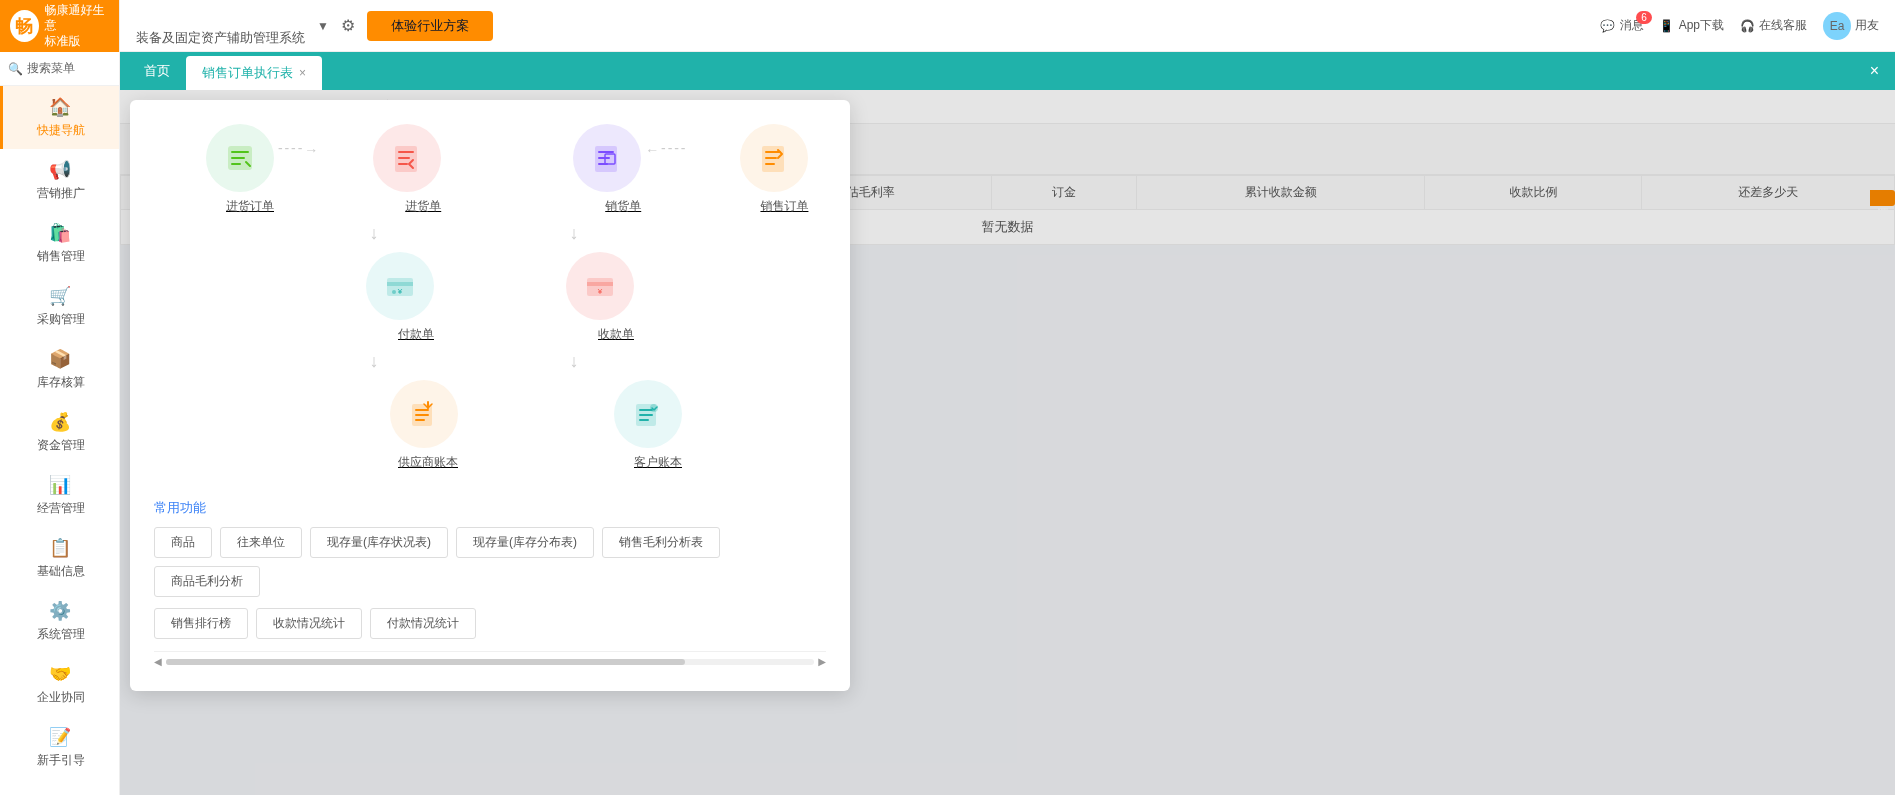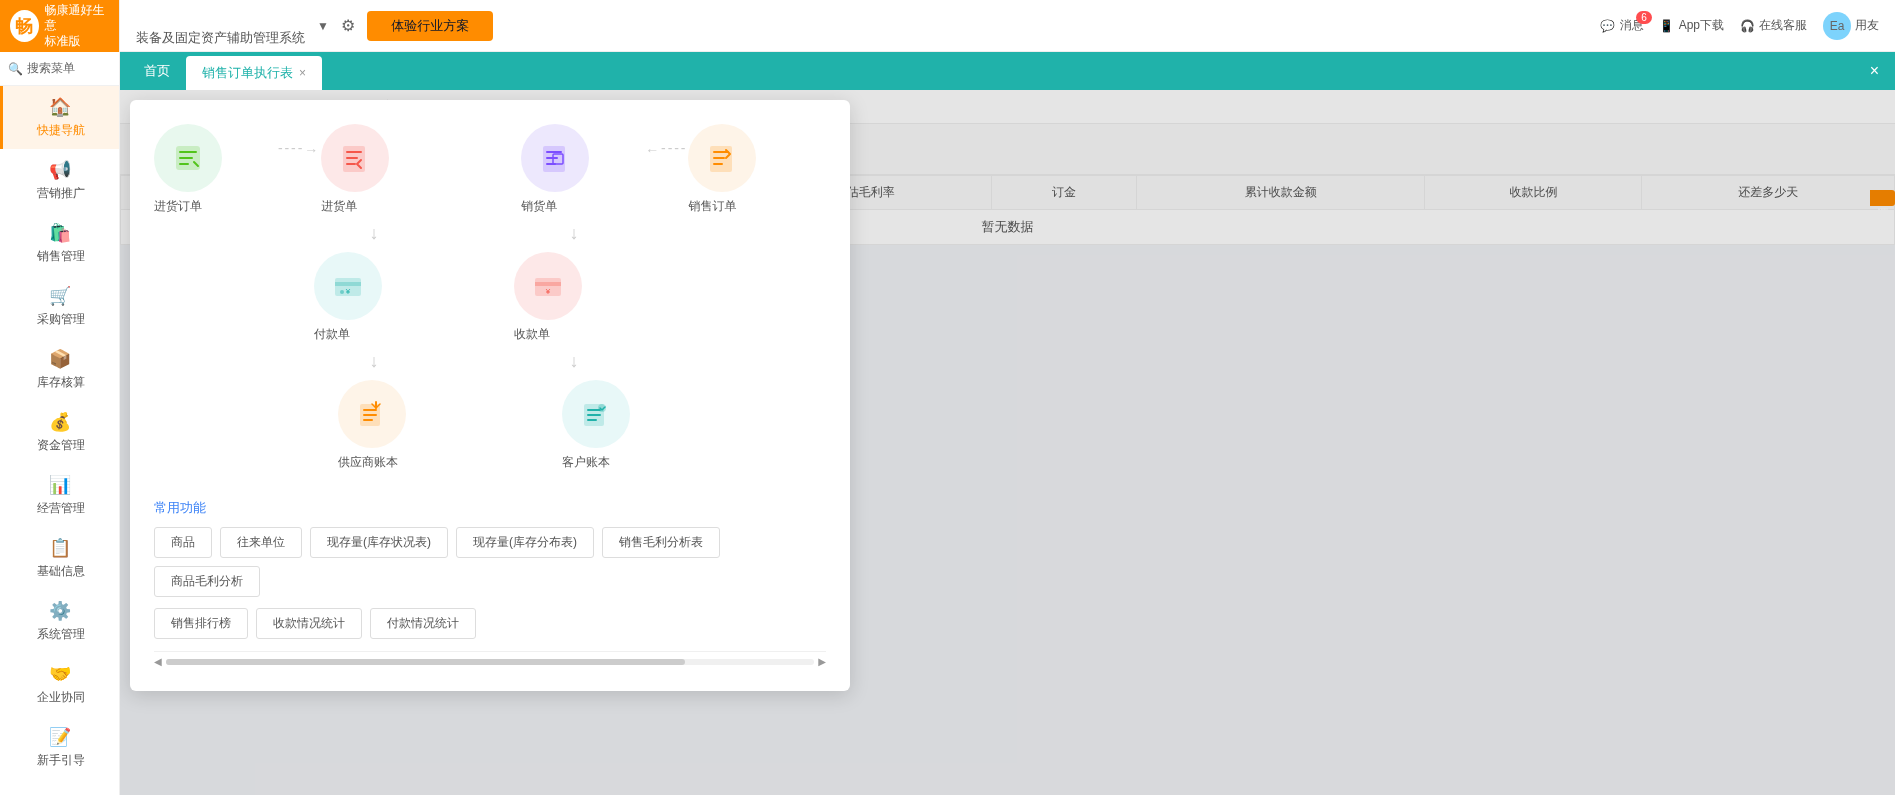--- a/index.html
+++ b/index.html
@@ -65,21 +65,21 @@
     
     .side-setting-btn { background: #ff8c00; color: #fff; writing-mode: vertical-rl; padding: 8px 4px; font-size: 12px; border-radius: 0 3px 3px 0; cursor: pointer; position: absolute; right: 0; top: 100px; }
 
     
     .popup-overlay { position: absolute; top: 0; left: 0; right: 0; bottom: 0; background: rgba(0,0,0,0.1); z-index: 100; display: flex; align-items: flex-start; justify-content: flex-start; padding: 10px 0 0 10px; }
     .popup-card { background: #fff; border-radius: 6px; box-shadow: 0 4px 20px rgba(0,0,0,0.15); width: 720px; padding: 24px; position: relative; }
 
     
     .flow-diagram { display: flex; flex-direction: column; gap: 0; margin-bottom: 20px; }
     .flow-row { display: flex; align-items: center; justify-content: flex-start; gap: 0; margin-bottom: 8px; }
-    .flow-node { display: flex; flex-direction: column; align-items: flex-start; gap: 6px; width: 120px; }
+    .flow-node { display: flex; flex-direction: column; align-items: flex-end; gap: 6px; width: 120px; text-decoration: underline; }
     .flow-circle { width: 68px; height: 68px; border-radius: 50%; display: flex; align-items: center; justify-content: center; font-size: 28px; }
     .flow-circle.green { background: #e8f8ee; color: #52c41a; }
     .flow-circle.pink { background: #fde8e8; color: #f5564a; }
     .flow-circle.purple { background: #ede8fd; color: #7c4dff; }
     .flow-circle.orange { background: #fef4e8; color: #ff8c00; }
     .flow-circle.teal { background: #e8f8f8; color: #20b2aa; }
     .flow-circle.red { background: #fde8e8; color: #f5564a; }
     .flow-node-label { font-size: 12px; color: #555; text-align: center; }
     .flow-arrow-dash { color: #ccc; font-size: 14px; letter-spacing: -2px; margin: 0 4px; padding-bottom: 22px; display: flex; align-items: center; }
 

